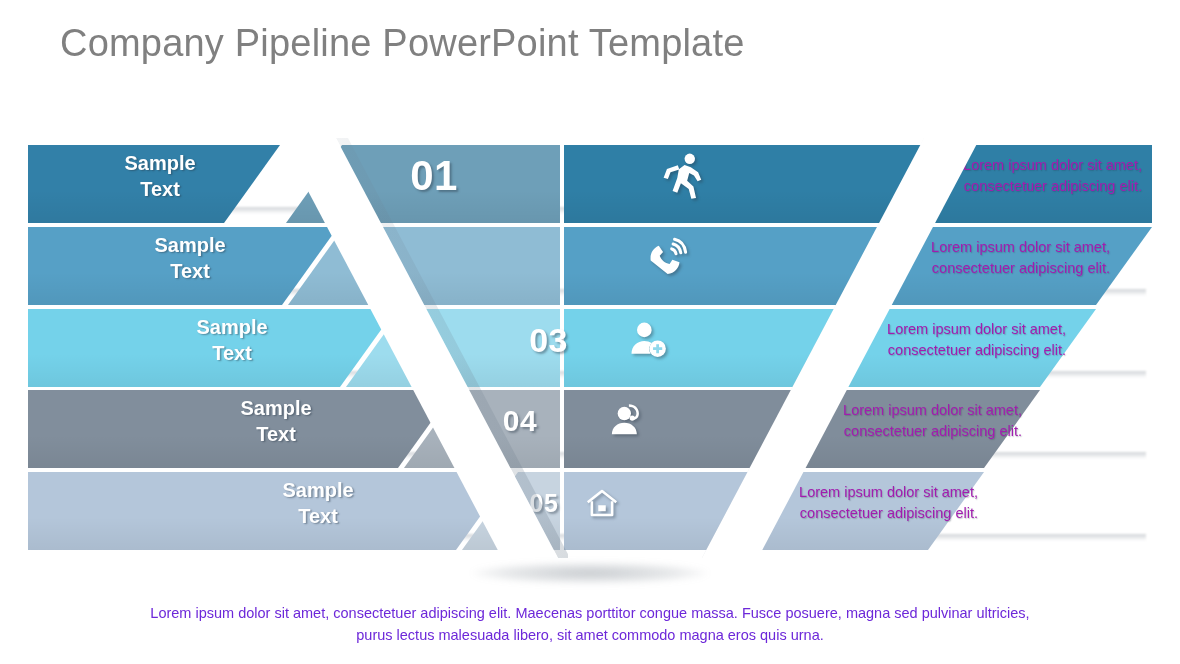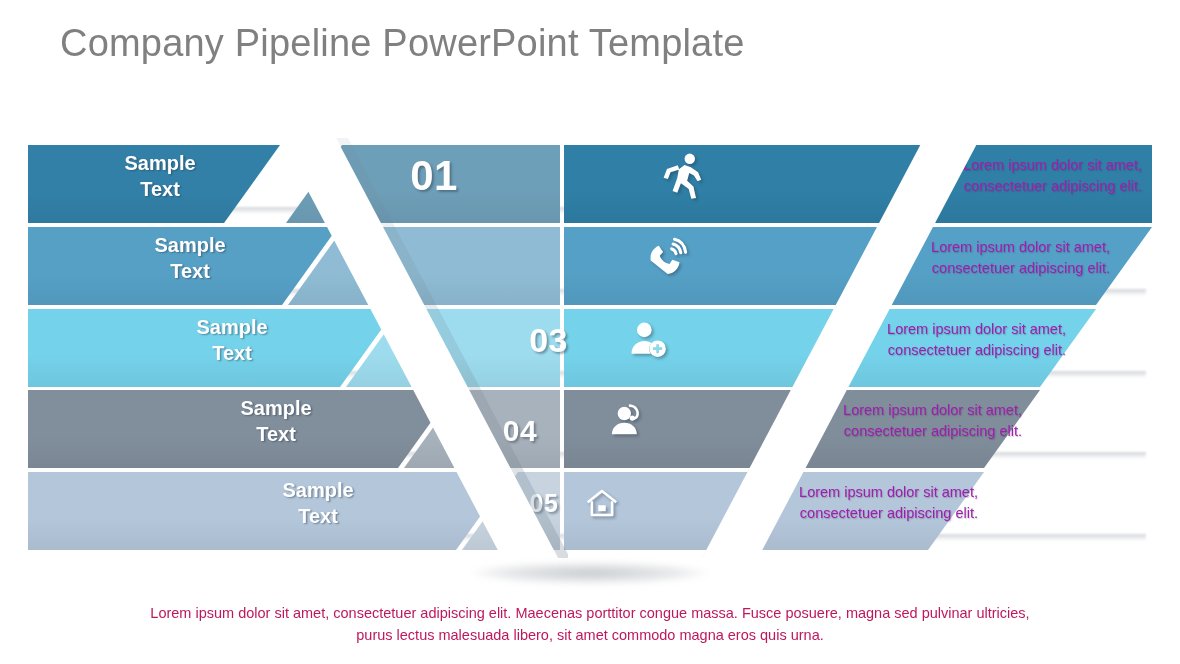--- a/index.html
+++ b/index.html
@@ -182,21 +182,21 @@
   }
 
   
   #caption {
     position: absolute;
     left: 90px;
     top: 602px;
     width: 1000px;
     text-align: center;
     font-size: 14.5px;
-    color: #be185d;
+    color: #6d28d9;
     line-height: 1.55;
     white-space: pre-line;
   }
 </style>
 </head>
 <body>
 
 <div id="slide" style="background: rgb(255, 255, 255); padding-left: 24px;">
 
   <div id="slide-title" style="color: rgb(128, 128, 128);">Company Pipeline PowerPoint Template</div>
@@ -261,21 +261,21 @@
 consectetuer adipiscing elit.</div>
     </div>
 
     <div class="row" id="row-4" style="top:390px;">
       <div class="row-shadow"></div>
       <div class="seg left" style="width: 426px; clip-path: polygon(0px 0px, 426px 0px, 370px 78px, 0px 78px); background: rgb(129, 142, 156);"></div>
       <div class="seg mid" style="left: 376px; width: 156px; clip-path: polygon(56px 0px, 156px 0px, 156px 78px, 0px 78px); background: rgb(168, 178, 188);"></div>
       <div class="seg right" style="left: 536px; width: 588px; clip-path: polygon(0px 0px, 476px 0px, 420px 78px, 0px 78px); background: rgb(128, 141, 155);"></div>
       <div class="sample-text" style="left:140px; width:216px; font-size:20px;">Sample
 Text</div>
-      <div class="num" style="left:422px; width:140px; text-align:center; font-size:30px;margin-top:10px;">04</div>
+      <div class="num" style="left:422px; width:140px; text-align:center; font-size:30px;">04</div>
       <div class="icon-wrap" style="left:578px; width:40px; height:40px;">
         <svg viewBox="0 0 48 48" fill="#ffffff" xmlns="http://www.w3.org/2000/svg">
           <circle cx="22" cy="15" r="8"></circle>
           <path d="M7 40 C7 31.5 13.8 26 22 26 C30.2 26 37 31.5 37 40 Z"></path>
           <path d="M27.5 4 C34.5 4 39.5 8.5 39.5 15 C39.5 19.5 36.5 22.5 33 22.5 L33 19.5 C35 19.5 36.5 17.8 36.5 15 C36.5 10.5 32.8 7 27.5 7 Z"></path>
           <circle cx="31.5" cy="20.5" r="3.2"></circle>
         </svg>
       </div>
       <div class="desc" style="right:130px; width:330px; font-size:14.5px;">Lorem ipsum dolor sit amet,
 consectetuer adipiscing elit.</div>

